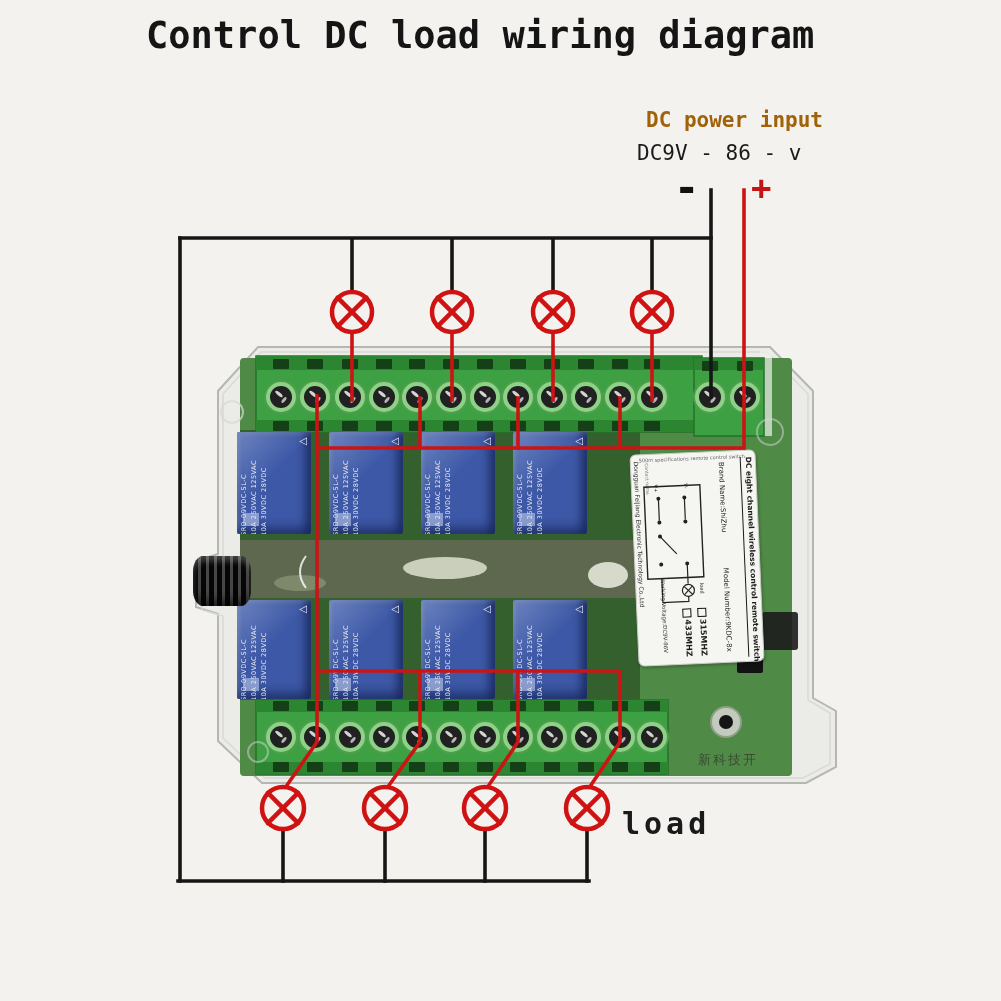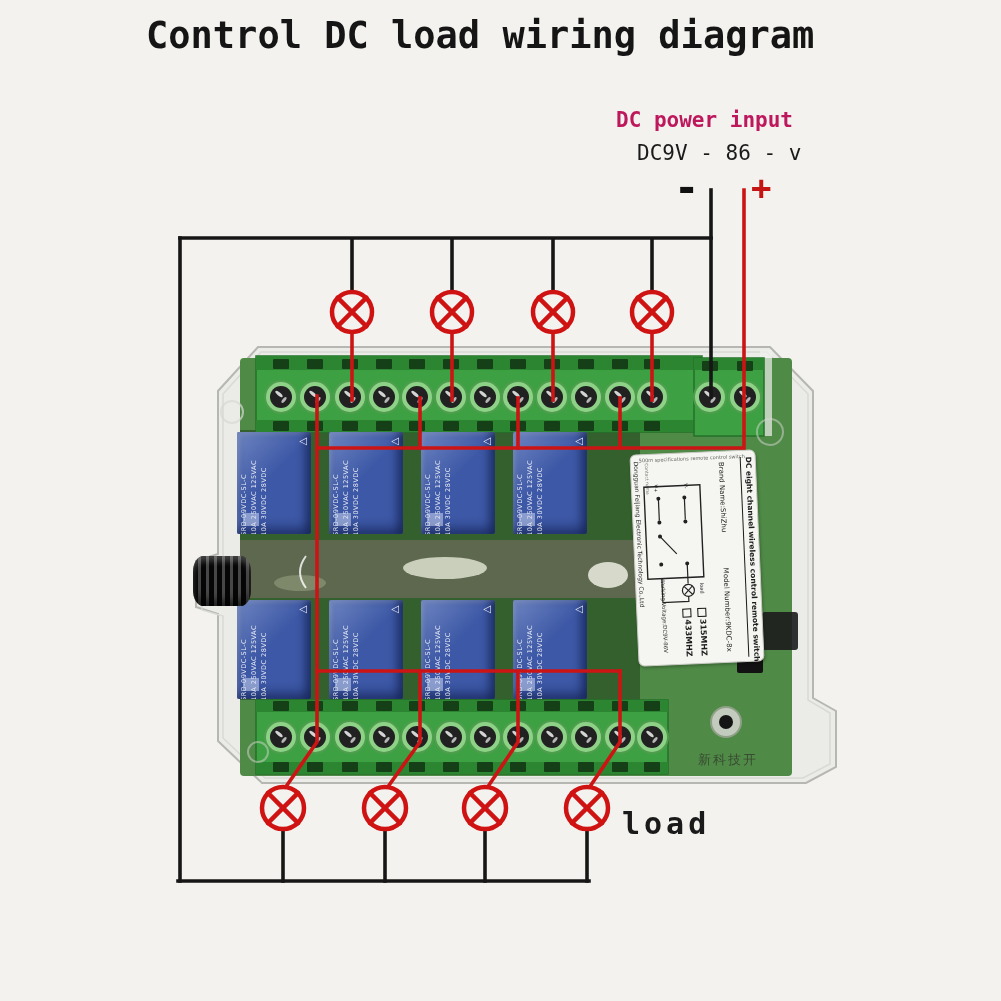--- a/index.html
+++ b/index.html
@@ -1,19 +1,19 @@
 <!DOCTYPE html>
 <html><head>
 <meta charset="utf-8">
 <style>
   html,body{margin:0;padding:0;}
   body{width:1001px;height:1001px;position:relative;background:#f3f2ee;font-family:"DejaVu Sans Mono",monospace;overflow:hidden;}
   .abs{position:absolute;}
   #title{left:146px;top:14px;font-size:37px;font-weight:bold;color:#151515;letter-spacing:0px;white-space:nowrap;}
-  #power-heading{left:616px;top:108px;font-size:21px;font-weight:bold;color:#be185d;white-space:nowrap;}
+  #power-heading{left:646px;top:108px;font-size:21px;font-weight:bold;color:#a16207;white-space:nowrap;}
   #power-spec{left:637px;top:141px;font-size:21px;font-weight:normal;color:#1a1a1a;white-space:nowrap;}
   #minus-symbol{left:674px;top:163px;font-size:42px;font-weight:bold;color:#111;}
   #plus-symbol{left:751px;top:168px;font-size:34px;font-weight:bold;color:#c41414;}
   #load-label{left:622px;top:806px;font-size:30px;font-weight:bold;color:#1a1a1a;letter-spacing:4px;}
   svg{position:absolute;left:0;top:0;}
   #case-svg{z-index:3;}
   #wire-svg{z-index:10;pointer-events:none;}
   
   #device-relays{left:0;top:0;width:1001px;height:1001px;z-index:4;pointer-events:none;}
   .relay{position:absolute;background:#3d58a6;border-radius:2px;

